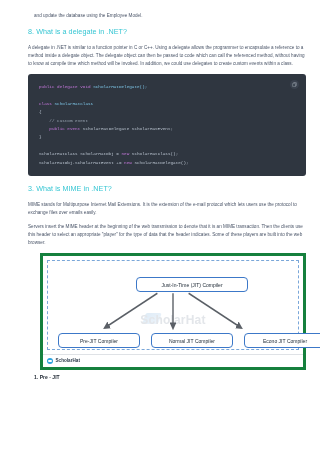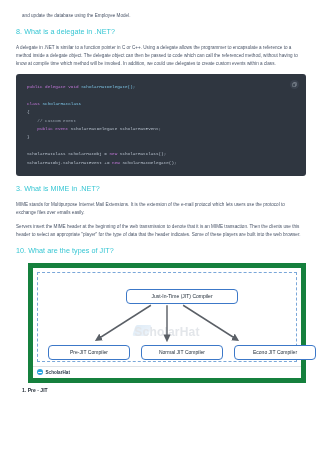--- a/index.html
+++ b/index.html
@@ -14,21 +14,21 @@
     overflow: hidden;
     font-family: "Liberation Sans", sans-serif;
     color: #3c4858;
     -webkit-font-smoothing: antialiased;
   }
 
   .page {
     width: 320px;
     height: 453px;
     box-sizing: border-box;
-    padding: 8px 14px 0 16px;
+    padding: 8px 14px 0 28px;
     position: relative;
   }
 
   
   .lead-line {
     font-size: 4.6px;
     line-height: 1.75;
     color: #4a5568;
     margin: 4px 0 0 6px;
     letter-spacing: 0.02px;
@@ -85,21 +85,21 @@
     border-radius: 50%;
     background: #3a424e;
     display: flex;
     align-items: center;
     justify-content: center;
   }
   .copy-btn svg { display: block; }
 
   
   .figure {
-    border: 5px solid #15803d;
+    border: 3px solid #15803d;
     background: #ffffff;
     margin: 2px 0 0 12px;
     padding: 0;
     box-sizing: border-box;
   }
   .figure-inner {
     border: 1px dashed #7aa7d9;
     margin: 4px;
     height: 90px;
     position: relative;
@@ -229,21 +229,20 @@
         <div class="code-line blank">&nbsp;</div>
         <div class="code-line"><span class="tok-id">ScholarHatClass ScholarHatObj = </span><span class="tok-kw">new </span><span class="tok-id">ScholarHatClass();</span></div>
         <div class="code-line"><span class="tok-id">ScholarHatObj.ScholarHatEvent += </span><span class="tok-kw">new </span><span class="tok-id">ScholarHatDelegate();</span></div>
       </div>
   </div>
 
   <h2 class="q-heading">3. What is MIME in .NET?</h2>
   <p class="body-text">MIME stands for Multipurpose Internet Mail Extensions. It is the extension of the e-mail protocol which lets users use the protocol to exchange files over emails easily.</p>
   <p class="body-text">Servers insert the MIME header at the beginning of the web transmission to denote that it is an MIME transaction. Then the clients use this header to select an appropriate "player" for the type of data that the header indicates. Some of these players are built into the web browser.</p>
 
-  <h2 class="q-heading">10. What are the types of JIT?</h2>
 
   <div class="figure">
     <div class="figure-inner">
 
       <div class="watermark-mark"></div>
       <div class="watermark">ScholarHat</div>
 
       <svg class="arrows" viewBox="0 0 288 90" preserveAspectRatio="none">
         <defs>
           <marker id="ah" markerWidth="5" markerHeight="5" refX="3.2" refY="2.5" orient="auto">

